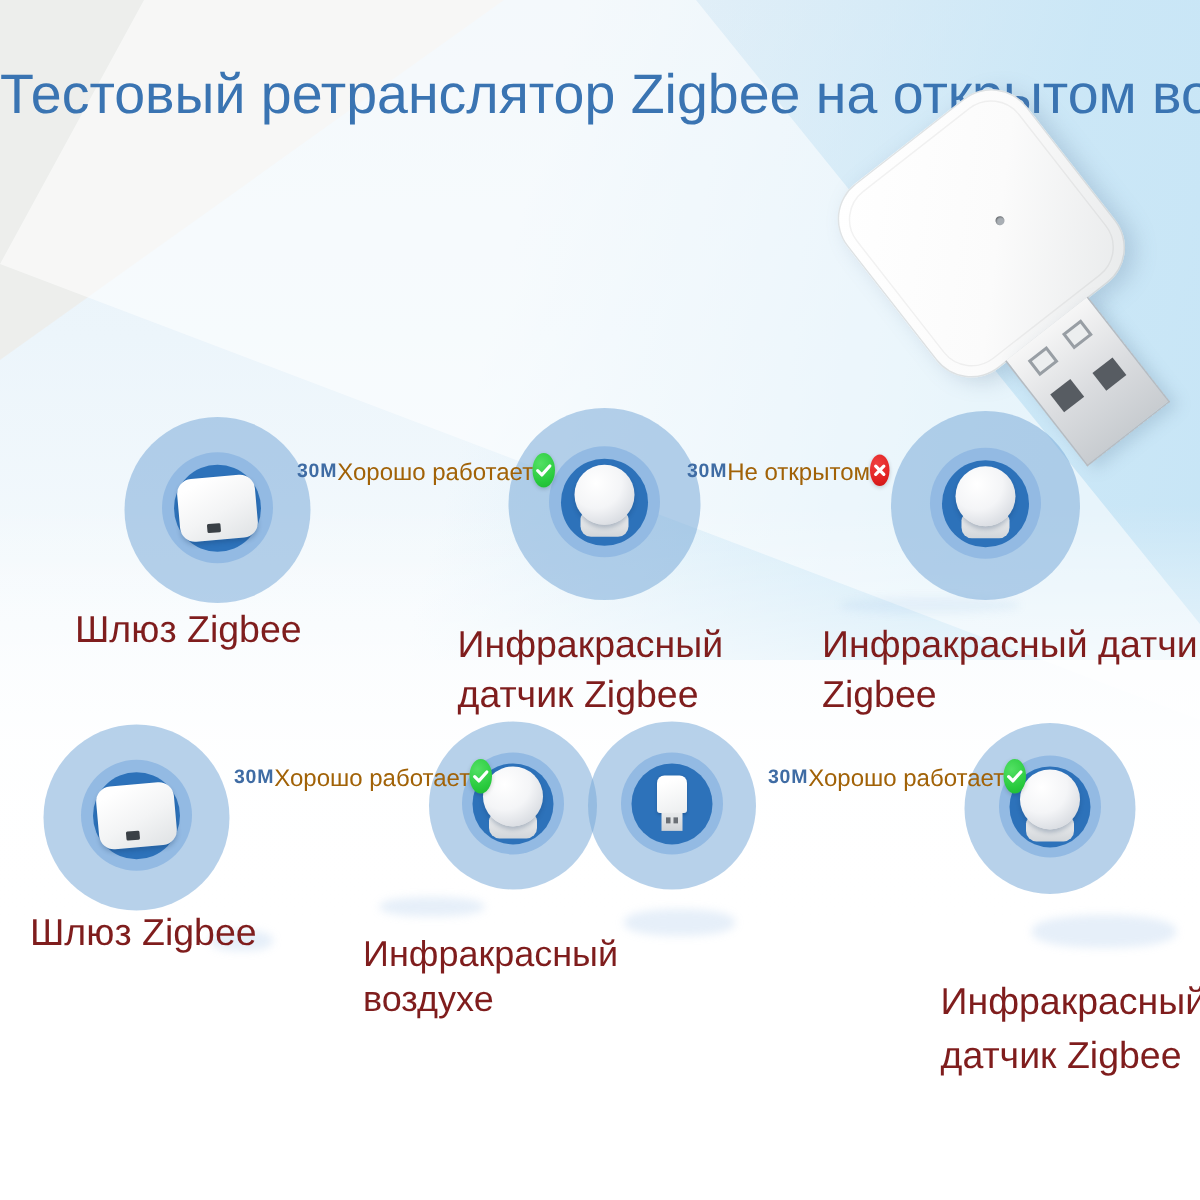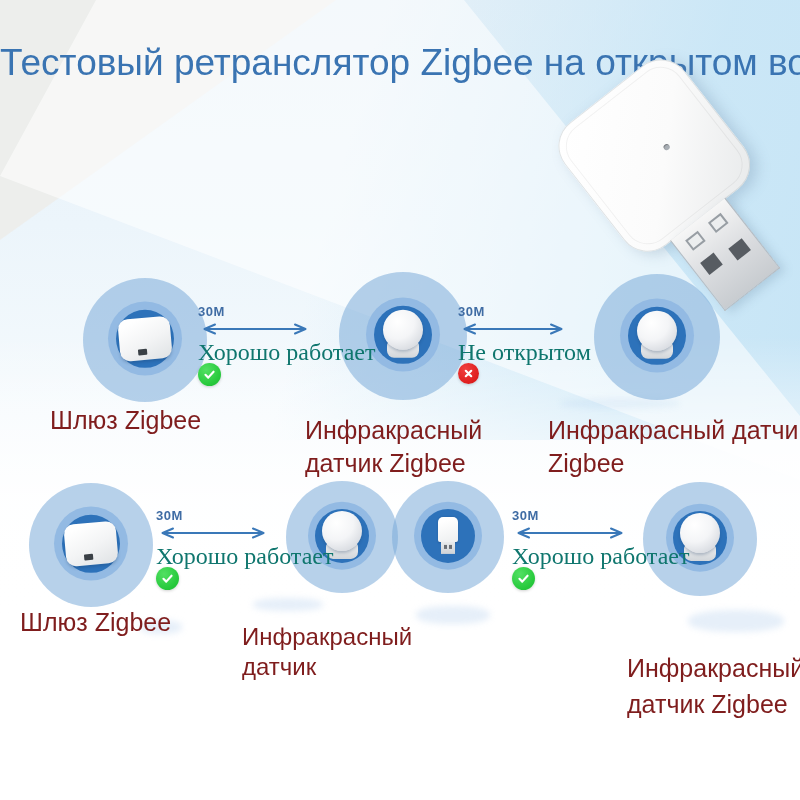--- a/index.html
+++ b/index.html
@@ -87,28 +87,28 @@
     background:linear-gradient(180deg,#f6f6f6,#dadcdf 55%,#c8ccd0);
     border:1px solid #b7bbc0; border-top:none; box-shadow:3px 5px 10px rgba(100,130,160,0.25); }
   .hero-usb .slot-sm { position:absolute; top:9px; width:12px; height:9px;
     background:#eceeef; border:2px solid #989ea4; }
   .hero-usb .s1 { left:11px; } .hero-usb .s2 { left:40px; }
   .hero-usb .slot-lg { position:absolute; width:17px; height:15px; background:#575c62; }
   .hero-usb .s3 { left:9px;  top:36px; }
   .hero-usb .s4 { left:40px; top:42px; }
 
   
-  .link { position:absolute; display:flex; flex-direction:column; z-index:5; }
+  .link { position:absolute; display:flex; align-items:center; z-index:5; }
   .lk1 { left:198px; top:304px; width:140px; }
   .lk2 { left:458px; top:304px; width:128px; }
   .lk3 { left:156px; top:508px; width:140px; }
   .lk4 { left:512px; top:508px; width:142px; }
   .dist { font-size:13px; font-weight:bold; color:#3f6ca4; letter-spacing:.5px; margin-bottom:3px; }
   .arrow { display:block; }
-  .status { font-size:24px; color:#0f766e; margin-top:3px; white-space:nowrap;font-family:Liberation Serif, serif; }
+  .status { font-size:16px; color:#a16207; margin-top:3px; white-space:nowrap; }
   .badge { width:23px; height:23px; border-radius:50%; margin-top:-3px; z-index:6;
     display:flex; align-items:center; justify-content:center;
     box-shadow:0 1px 3px rgba(0,0,0,.18); }
   .badge.ok  { background:radial-gradient(circle at 35% 30%, #52e063, #28ca3d 65%, #1eb733); }
   .badge.fail{ width:21px; height:21px;
     background:radial-gradient(circle at 35% 30%, #f04040, #e02020 65%, #c91515); }
 
   
   .nlabel { position:absolute; color:#7f1d1d; font-size:25px; z-index:5; }
   .nlabel div { white-space:nowrap; }
@@ -279,20 +279,20 @@
   </div>
   <div class="nlabel l3">
     <div>Инфракрасный датчик</div>
     <div>Zigbee</div>
   </div>
   <div class="nlabel l4">
     <div>Шлюз Zigbee</div>
   </div>
   <div class="nlabel l5">
     <div>Инфракрасный</div>
-    <div>датчик</div>
+    <div>воздухе</div>
   </div>
   <div class="nlabel l7">
     <div>Инфракрасный</div>
     <div>датчик Zigbee</div>
   </div>
 
 </div>
 
 </body></html>

